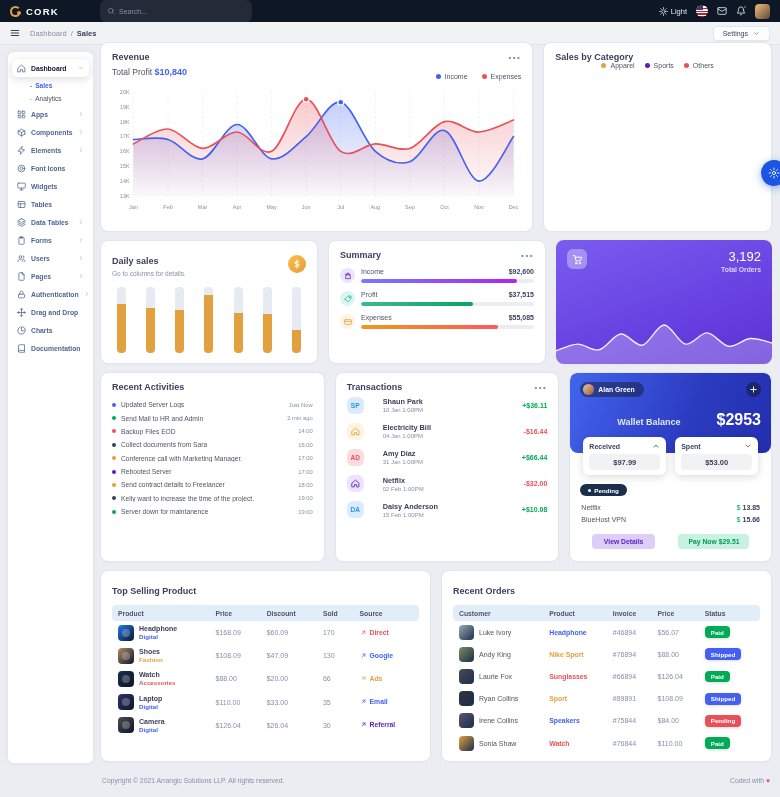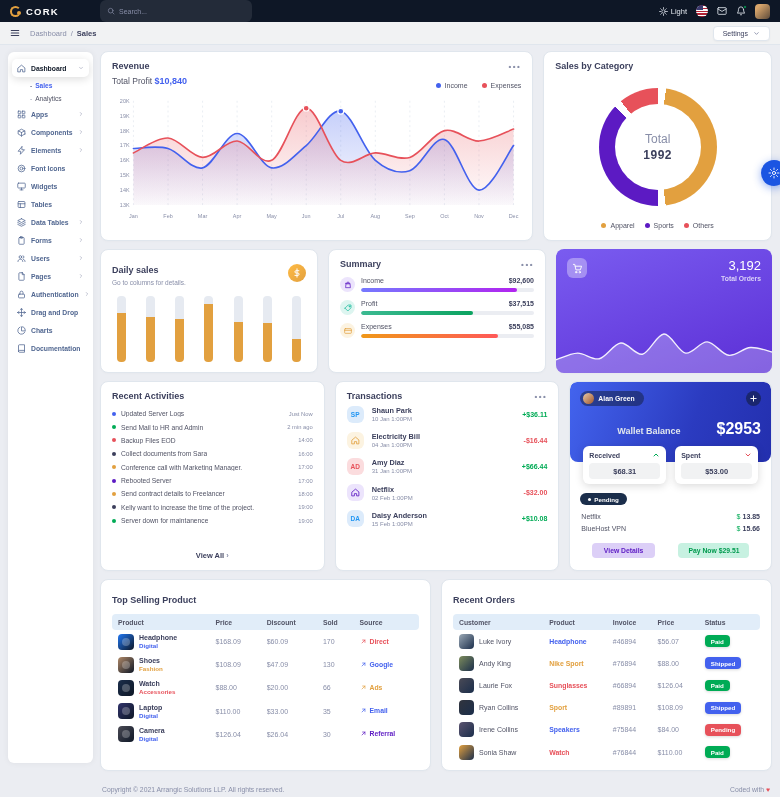--- a/index.html
+++ b/index.html
@@ -34,21 +34,21 @@
   .sidebar { position:absolute; left:8px; top:52px; bottom:34px; width:85px; background:#fff; border-radius:6px; box-shadow:0 0 6px rgba(0,0,0,.06); padding:7px 4px; z-index:4; overflow:hidden; }
   .side-item { display:flex; align-items:center; gap:5px; padding:4.5px 5px; border-radius:5px; color:#506690; font-size:6.8px; font-weight:700; cursor:pointer; }
   .side-item .si-icon { display:flex; color:#506690; }
   .side-item.active { box-shadow:0 2px 8px rgba(0,0,0,.14); color:#0e1726; margin-bottom:2px; }
   .side-chev { margin-left:auto; display:flex; color:#888ea8; }
   .side-sub { padding:3px 0 3px 18px; font-size:6.6px; color:#515365; cursor:pointer; display:flex; gap:3px; align-items:center; }
   .side-sub .sub-dash { color:#888ea8; }
   .side-sub.active { color:#4361ee; font-weight:700; }
 
   
-  .main { position:absolute; left:100px; right:8px; top:51px; }
+  .main { position:absolute; left:100px; right:8px; top:42px; }
   .row { display:flex; gap:10px; margin-bottom:8px; }
   .card { background:#fff; border:1px solid #e0e6ed; border-radius:8px; padding:9px 11px; box-shadow:0 1px 3px rgba(0,0,0,.02); position:relative; }
   .card-title { font-size:9px; font-weight:700; color:#3b3f5c; }
   .dots { color:#888ea8; font-size:8px; letter-spacing:1.5px; font-weight:700; cursor:pointer; }
   .title-row { display:flex; justify-content:space-between; align-items:center; }
 
   
   .revenue-card { flex:2; height:190px; }
   .total-profit { font-size:8.5px; color:#515365; margin-top:5px; }
   .total-profit b { color:#4361ee; font-weight:700; font-size:9px; }
@@ -96,21 +96,21 @@
   .activities-card { flex:1; display:flex; flex-direction:column; }
   .act-list { margin-top:6px; flex:1; }
   .act-item { display:flex; align-items:center; gap:5px; padding:3.2px 0; }
   .act-dot { width:4px; height:4px; border-radius:50%; flex:none; }
   .act-text { font-size:6.7px; color:#515365; white-space:nowrap; overflow:hidden; text-overflow:ellipsis; }
   .act-time { margin-left:auto; font-size:5.8px; color:#888ea8; flex:none; }
   .view-all { text-align:center; font-size:7.5px; font-weight:700; color:#3b3f5c; padding:4px 0 1px; cursor:pointer; }
   .view-all .va-arrow { color:#888ea8; }
 
   .trans-card { flex:1; }
-  .tx-item { display:flex; align-items:center; gap:8px; padding:4.6px 0; }
+  .tx-item { display:flex; align-items:center; gap:19px; padding:4.6px 0; }
   .tx-avatar { width:17px; height:17px; border-radius:6px; display:flex; align-items:center; justify-content:center; font-size:6.5px; font-weight:700; flex:none; }
   .tx-name { font-size:7.3px; font-weight:700; color:#3b3f5c; }
   .tx-date { font-size:6px; color:#888ea8; margin-top:1px; }
   .tx-amt { margin-left:auto; font-size:7px; font-weight:700; }
 
   
   .wallet-card { flex:1; padding:0; overflow:hidden; }
   .wallet-header { background:linear-gradient(110deg,#4364ee 0%,#2b3bc0 60%,#232fae 100%); height:80px; border-radius:7px 7px 8px 8px; padding:8px 10px; position:relative; }
   .user-pill { display:inline-flex; align-items:center; gap:4px; background:rgba(14,23,38,.45); border-radius:10px; padding:2px 9px 2px 3px; color:#fff; font-size:6.8px; font-weight:600; }
   .pill-avatar { width:11px; height:11px; border-radius:50%; background:linear-gradient(135deg,#e7cba9,#a0552d); }
@@ -479,28 +479,20 @@
             <path d="M22,61.5C27.9,59.0 45.6,45.5 57.5,46.2C69.3,47.0 81.1,65.6 92.9,66.1C104.7,66.6 116.5,48.8 128.4,49.3C140.2,49.8 152.0,74.7 163.8,69.1C175.6,63.5 187.5,15.6 199.3,15.6C211.1,15.6 222.9,61.5 234.7,69.1C246.5,76.8 258.4,62.0 270.2,61.5C282.0,61.0 293.8,69.9 305.6,66.1C317.5,62.3 329.3,41.4 341.1,38.6C352.9,35.8 364.7,49.5 376.5,49.3C388.4,49.0 406.1,39.1 412.0,37.0 L412,115 L22,115 Z" fill="url(#g1)"></path>
             <path d="M22,56.91428571428571C27.9,56.9 45.6,53.6 57.5,56.9C69.3,60.2 81.1,79.3 92.9,76.8C104.7,74.2 116.5,41.6 128.4,41.6C140.2,41.6 152.0,74.7 163.8,76.8C175.6,78.8 187.5,63.5 199.3,53.9C211.1,44.2 222.9,16.2 234.7,18.7C246.5,21.2 258.4,59.0 270.2,69.1C282.0,79.3 293.8,83.4 305.6,79.8C317.5,76.3 329.3,44.4 341.1,47.7C352.9,51.1 364.7,98.7 376.5,99.7C388.4,100.7 406.1,61.5 412.0,53.9" fill="none" stroke="#4361ee" stroke-width="1.7" stroke-linecap="round"></path>
             <path d="M22,61.5C27.9,59.0 45.6,45.5 57.5,46.2C69.3,47.0 81.1,65.6 92.9,66.1C104.7,66.6 116.5,48.8 128.4,49.3C140.2,49.8 152.0,74.7 163.8,69.1C175.6,63.5 187.5,15.6 199.3,15.6C211.1,15.6 222.9,61.5 234.7,69.1C246.5,76.8 258.4,62.0 270.2,61.5C282.0,61.0 293.8,69.9 305.6,66.1C317.5,62.3 329.3,41.4 341.1,38.6C352.9,35.8 364.7,49.5 376.5,49.3C388.4,49.0 406.1,39.1 412.0,37.0" fill="none" stroke="#e7515a" stroke-width="1.7" stroke-linecap="round"></path>
             <circle cx="234.72727272727272" cy="18.700000000000003" r="3" fill="#4361ee" stroke="#fff" stroke-width="1.2"></circle>
             <circle cx="199.27272727272728" cy="15.642857142857142" r="3" fill="#e7515a" stroke="#fff" stroke-width="1.2"></circle>
           </svg></div>
     </section>
 
     <section class="card category-card">
       <span class="card-title">Sales by Category</span>
-      <div class="donut-wrap">
-        <div class="donut" id="donut" style="background: conic-gradient(rgb(255, 255, 255) 0%, rgb(255, 255, 255) 2.2%, rgb(226, 160, 63) 2.2%, rgb(226, 160, 63) 47.9154%, rgb(255, 255, 255) 47.9154%, rgb(255, 255, 255) 50.1154%, rgb(92, 26, 195) 50.1154%, rgb(92, 26, 195) 86.9221%, rgb(255, 255, 255) 86.9221%, rgb(255, 255, 255) 89.1221%, rgb(231, 81, 90) 89.1221%, rgb(231, 81, 90) 100%);">
-          <div class="donut-hole">
-            <span class="donut-total-label">Total</span>
-            <span class="donut-total-value">1992</span>
-          </div>
-        </div>
-      </div>
       <div class="cat-legend" id="catLegend">
           <span class="leg-item"><span class="leg-dot" style="background:#e2a03f"></span>Apparel</span>
           <span class="leg-item"><span class="leg-dot" style="background:#5c1ac3"></span>Sports</span>
           <span class="leg-item"><span class="leg-dot" style="background:#e7515a"></span>Others</span>
         </div>
     </section>
   </div>
 
   <div class="row r2">
     <section class="card daily-card">
@@ -673,23 +665,20 @@
     <span class="act-dot" style="background:#3b3f5c"></span>
     <span class="act-text">Kelly want to increase the time of the project.</span>
     <span class="act-time">19:00</span>
   </div>
   <div class="act-item">
     <span class="act-dot" style="background:#00ab55"></span>
     <span class="act-text">Server down for maintanence</span>
     <span class="act-time">19:00</span>
   </div>
         </div>
-      <div class="view-all">
-        <span>View All</span> <span class="va-arrow">›</span>
-      </div>
     </section>
 
     <section class="card trans-card">
       <div class="title-row">
         <span class="card-title">Transactions</span>
         <span class="dots">•••</span>
       </div>
       <div id="txList">
   <div class="tx-item">
     <span class="tx-avatar" style="background:#dcebfb;color:#2196f3">SP</span>
@@ -763,21 +752,21 @@
       <div class="mini-cards">
         <div class="mini">
           <div class="mini-line">
             <span>Received</span>
             <span id="ic-up">
                 <svg class="ic" width="8" height="8" viewBox="0 0 24 24" fill="none" stroke="#00ab55" stroke-width="3" stroke-linecap="round" stroke-linejoin="round">
                   <path d="m6 15 6-6 6 6"></path>
                 </svg>
               </span>
           </div>
-          <div class="mini-val">$68.31</div>
+          <div class="mini-val">$97.99</div>
         </div>
         <div class="mini">
           <div class="mini-line">
             <span>Spent</span>
             <span id="ic-down">
                 <svg class="ic" width="8" height="8" viewBox="0 0 24 24" fill="none" stroke="#e7515a" stroke-width="3" stroke-linecap="round" stroke-linejoin="round">
                   <path d="m6 9 6 6 6-6"></path>
                 </svg>
               </span>
           </div>

